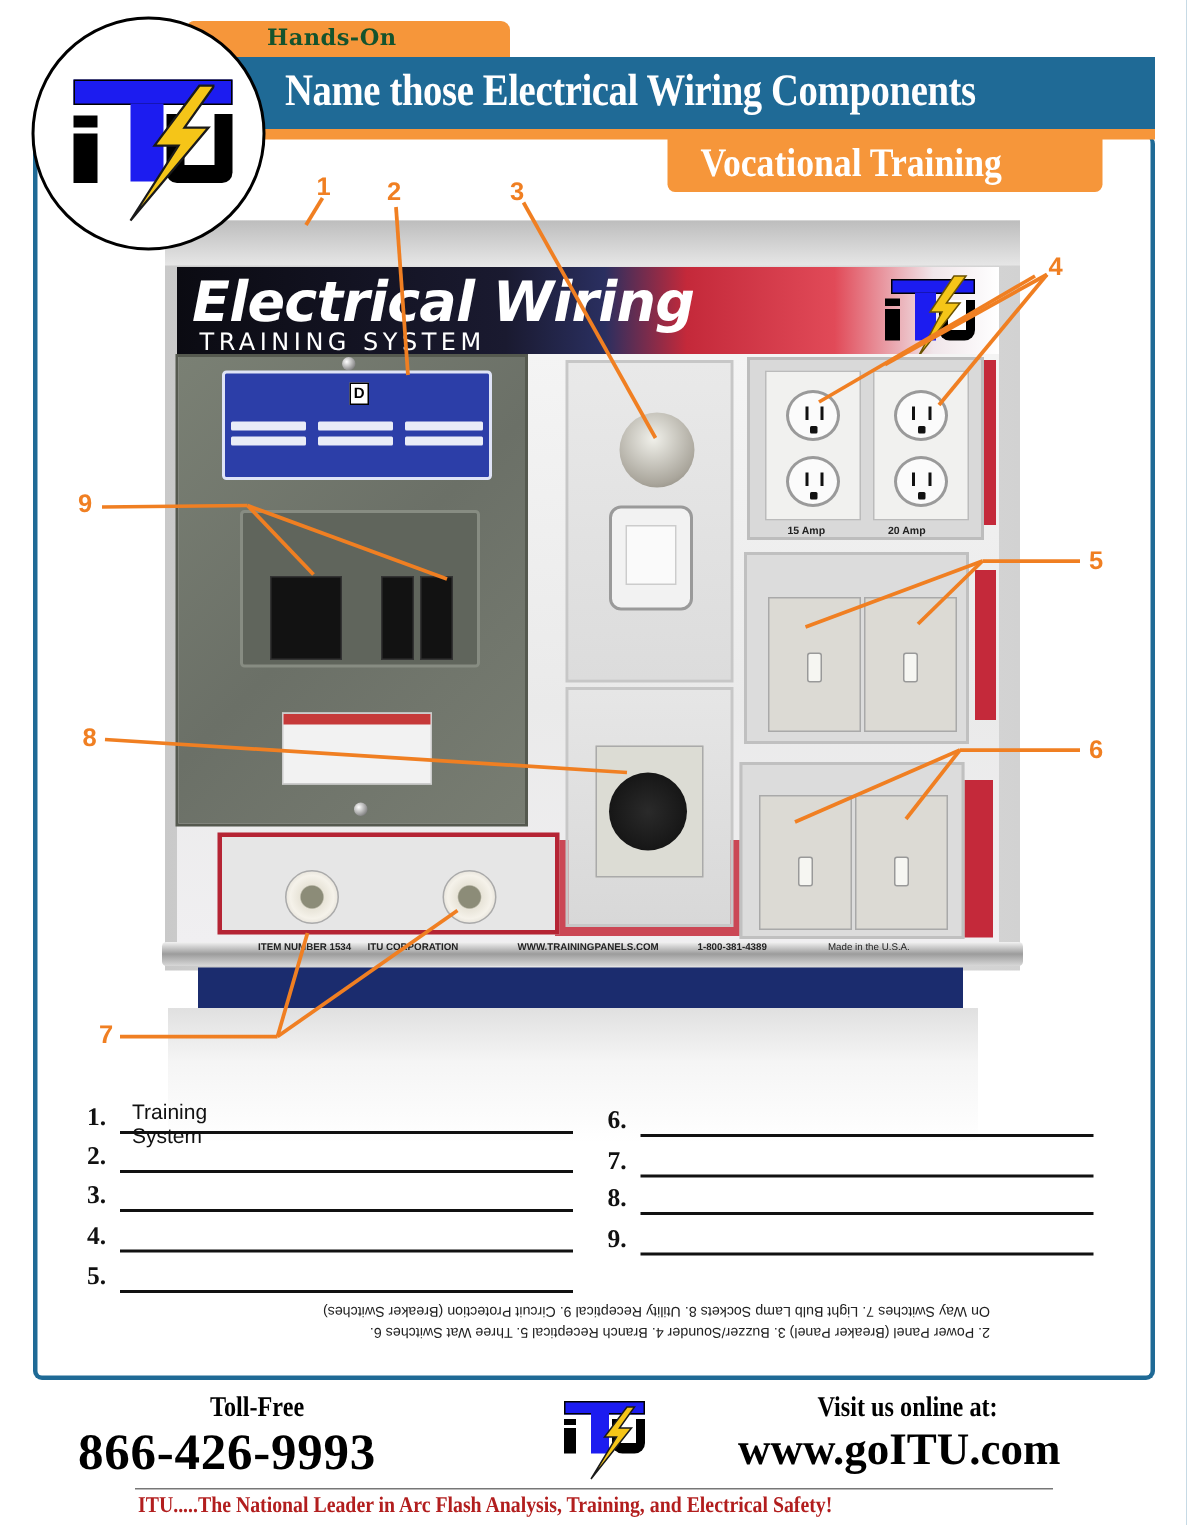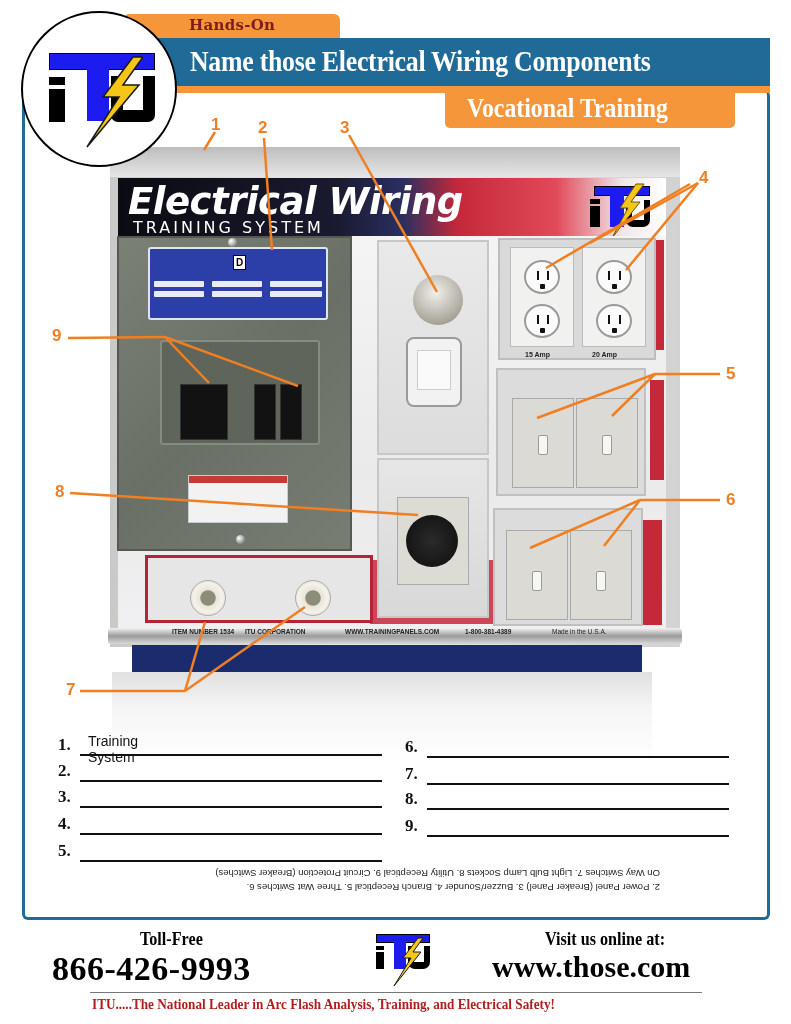--- a/index.html
+++ b/index.html
@@ -6,21 +6,21 @@
   html, body { width: 791px; height: 1024px; background: #ffffff; overflow: hidden; }
   body { position: relative; font-family: "Liberation Sans", sans-serif; }
 
   
   .frame { position: absolute; left: 22px; top: 90px; width: 748px; height: 830px;
            border: 3px solid #1f6a96; border-radius: 6px; border-top: none; }
 
   
   .tab-handson { position: absolute; left: 125px; top: 14px; width: 215px; height: 26px;
                  background: #f6963a; border-radius: 4px 6px 0 0; }
-  .tab-handson span { position: absolute; left: 64px; top: 2px; color: #7f1d1d;
+  .tab-handson span { position: absolute; left: 53px; top: 2px; color: #14532d;
                       font-family: "DejaVu Serif", serif; font-weight: bold; font-size: 15px; letter-spacing: .3px; }
   .title-bar { position: absolute; left: 110px; top: 38px; width: 660px; height: 48px; background: #1f6a96; }
   .title-bar-under { position: absolute; left: 110px; top: 86px; width: 660px; height: 7px; background: #f6963a; }
   .title-text { position: absolute; left: 190px; top: 44px; color: #fff;
                 font-family: "Liberation Serif", serif; font-weight: bold; font-size: 30px;
                 transform: scaleX(0.86); transform-origin: left center; white-space: nowrap; letter-spacing: -.3px; }
   .voc-tab { position: absolute; left: 445px; top: 91px; width: 290px; height: 37px;
              background: #f6963a; border-radius: 0 0 5px 5px; }
   .voc-tab span { position: absolute; left: 22px; top: 2px; color: #fff;
                   font-family: "Liberation Serif", serif; font-weight: bold; font-size: 27px;
@@ -360,15 +360,15 @@
   <div class="i-body" style="left:2px;top:18px;width:8px;height:17px;"></div>
   <div class="u" style="left:34px;top:12px;width:22px;height:23px;">
       <div class="u-in" style="left:6px;top:0;width:10px;height:16px;"></div>
     </div>
   <svg style="position:absolute;left:14px;top:2px;" width="36" height="52" viewBox="0 0 36 52">
     <polygon points="30,2 15,22 23,22 6,50 33,16 25,16 35,2" fill="#f5c518" stroke="#1a1a1a" stroke-width="1"></polygon>
   </svg>
 </div>
 
 <div class="visit-label">Visit us online at:</div>
-<div class="website">www.those.com</div>
+<div class="website">www.goITU.com</div>
 <div class="footer-rule"></div>
 <div class="tagline">ITU.....The National Leader in Arc Flash Analysis, Training, and Electrical Safety!</div>
 
 </body></html>

